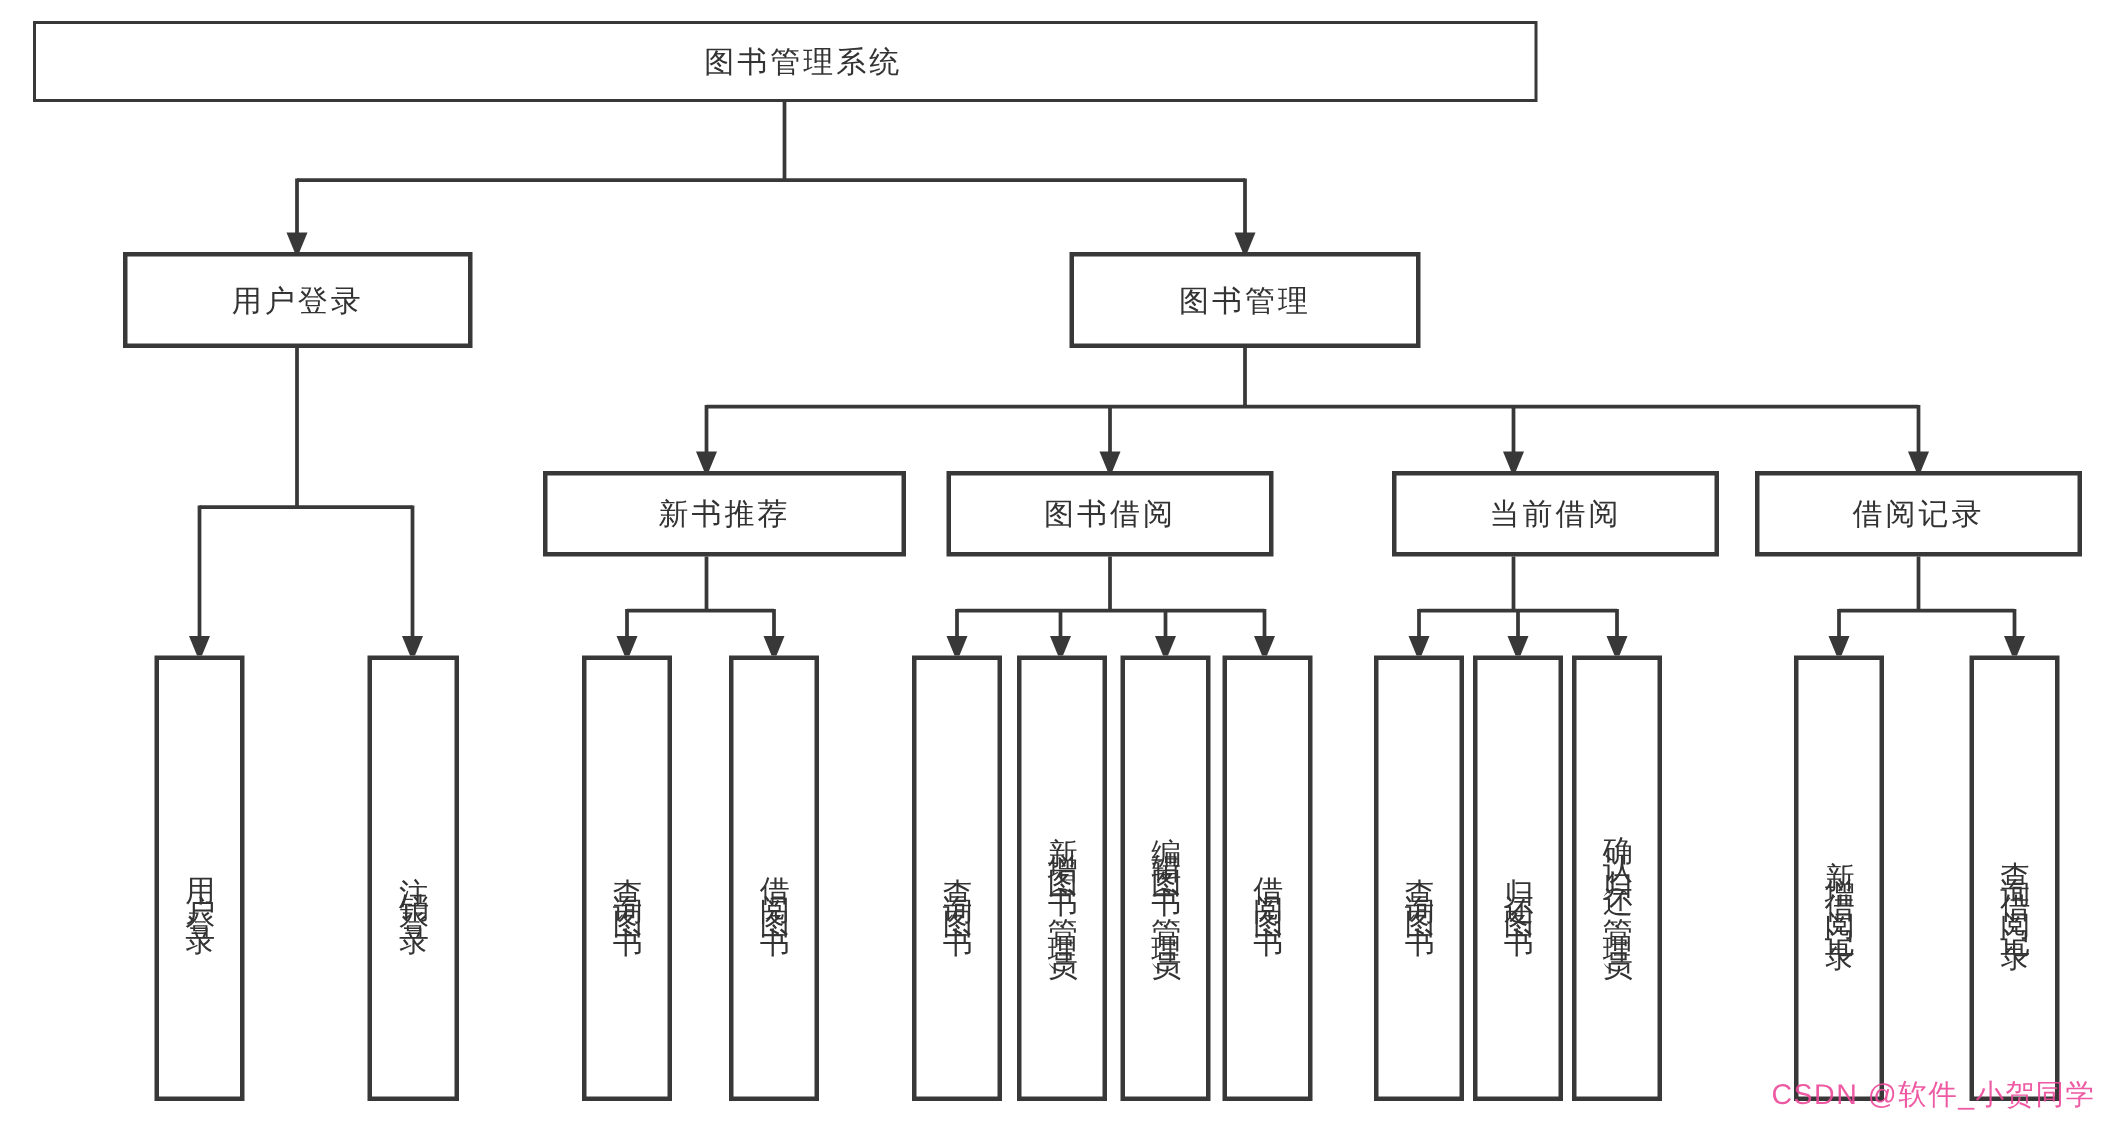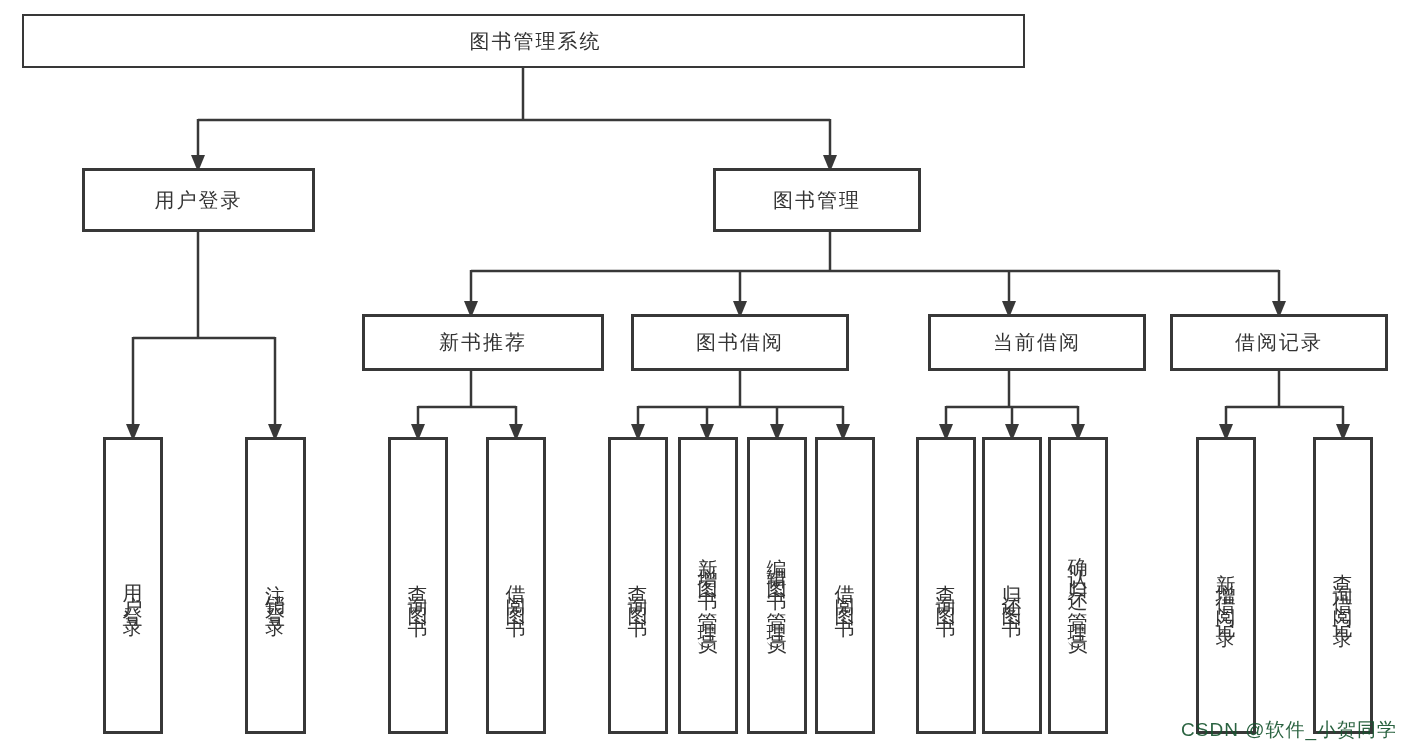--- a/index.html
+++ b/index.html
@@ -49,21 +49,21 @@
     height: 747px;
     z-index: 1;
   }
   #connectors line { stroke: #383838; stroke-width: 2.5; }
   #connectors polygon { fill: #383838; }
   #watermark {
     position: absolute;
     right: 8px;
     bottom: 4px;
     font-size: 19px;
-    color: #14532d;
+    color: #ec4899;
     opacity: 0.9;
     z-index: 3;
     letter-spacing: 1px;
     white-space: nowrap;
   }
 </style>
 </head>
 <body>
 
 <div id="canvas">
@@ -130,21 +130,21 @@
     <polygon points="1336,424 1350,424 1343,441"></polygon>
   </svg>
 
   <div class="box hbox root-box" style="left:22px; top:14px; width:1003px; height:54px;padding-left:24px;">
     <span>图书管理系统</span>
   </div>
 
   <div class="box hbox" style="left:82px; top:168px; width:233px; height:64px;">
     <span>用户登录</span>
   </div>
-  <div class="box hbox" style="left:713px; top:168px; width:208px; height:64px;text-align:center;">
+  <div class="box hbox" style="left:713px; top:168px; width:234px; height:64px;text-align:center;">
     <span>图书管理</span>
   </div>
 
   <div class="box hbox" style="left:362px; top:314px; width:242px; height:57px;">
     <span>新书推荐</span>
   </div>
   <div class="box hbox" style="left:631px; top:314px; width:218px; height:57px;">
     <span>图书借阅</span>
   </div>
   <div class="box hbox" style="left:900px; top:314px; width:218px; height:57px;margin-left:28px;">

